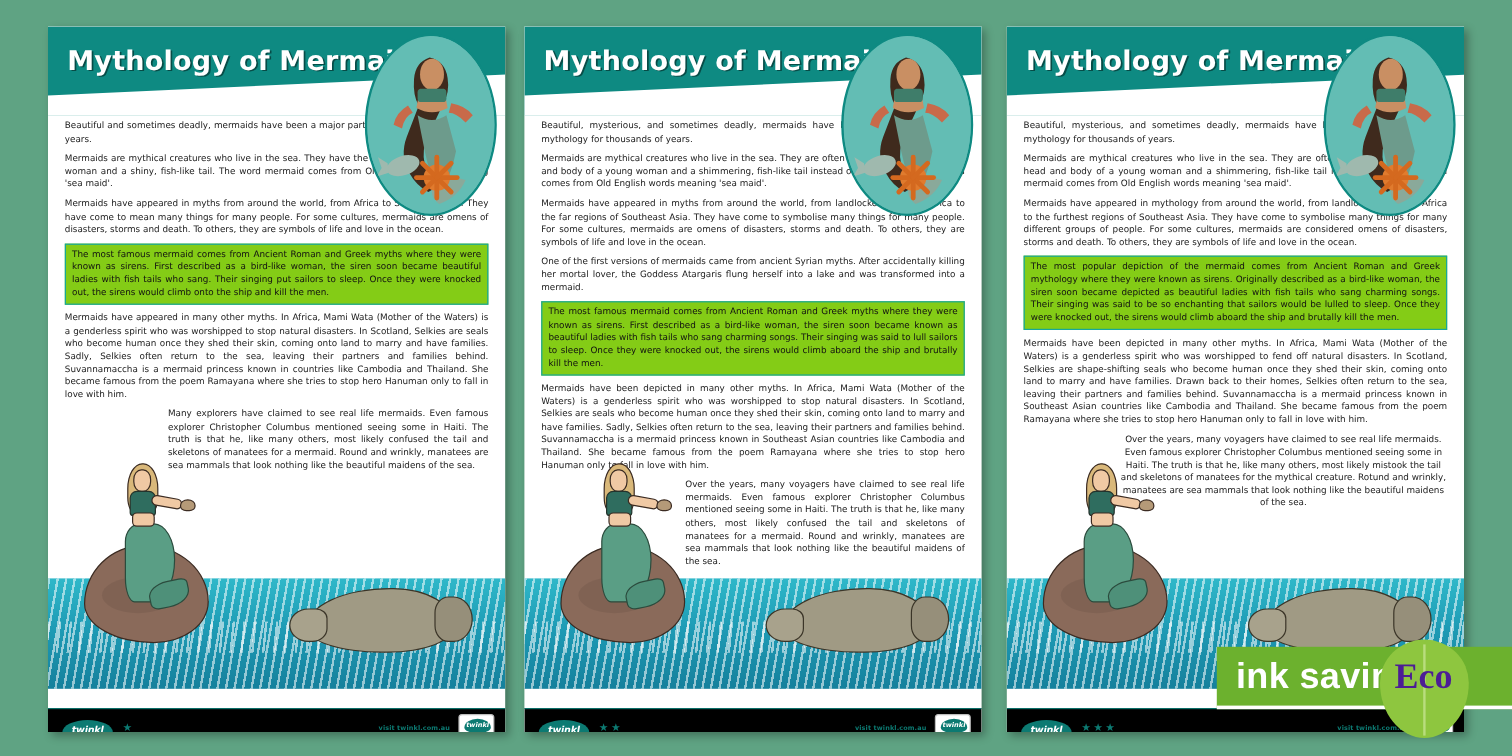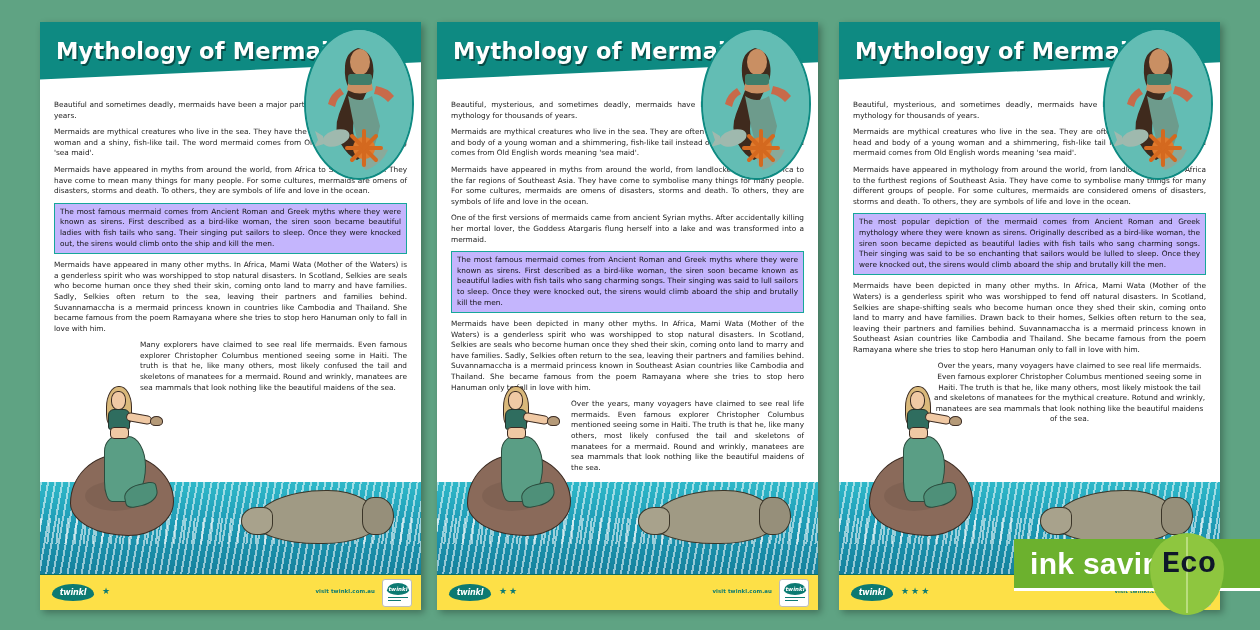--- a/index.html
+++ b/index.html
@@ -79,21 +79,21 @@
     font-family: "DejaVu Sans", sans-serif;
     font-size: 7.35px;
     line-height: 10.6px;
     color: #1a1a1a;
     text-align: justify;
     margin-bottom: 6px;
   }
 
   
   .factbox {
-    background: #c4b5fd;
+    background: #84cc16;
     border: 1px solid #17a79a;
     padding: 3px 5px 4px 5px;
     margin: 3px 0 6px 0;
   }
   .factbox p {
     font-family: "DejaVu Sans", sans-serif;
     font-size: 7.35px;
     line-height: 10.6px;
     color: #111;
     text-align: justify;
@@ -226,22 +226,22 @@
     width: 30px; height: 36px;
     background: #968f7a;
     border: 1.4px solid #3b3528;
     border-radius: 40% 55% 55% 40%;
   }
 
   
   .footer {
     position: absolute;
     left: 0; right: 0; bottom: 0;
-    height: 36px;
-    background: #fde047;
+    height: 20px;
+    background: #000000;
     border-top: 1.4px solid #0b6f68;
   }
   .twinkl-logo {
     position: absolute;
     left: 12px; top: 9px;
     width: 42px; height: 17px;
     background: #0c7a72;
     border-radius: 50% 50% 50% 50% / 60% 60% 40% 40%;
     color: #ffffff;
     font-family: "DejaVu Sans", sans-serif;
@@ -331,24 +331,24 @@
   .eco-leaf::after {
     content: "";
     position: absolute;
     left: 36px; top: 4px;
     width: 2px; height: 76px;
     background: #b9dd7e;
   }
   .eco-word {
     position: absolute;
     left: 148px; top: 8px;
-    font-family: Liberation Mono, monospace;
+    font-family: Liberation Serif, serif;
     font-weight: bold;
     font-size: 30px;
-    color: #0f172a;
+    color: #4c1d95;
     z-index: 3;
     text-align: right;
   }
 </style>
 </head>
 <body>
 
 <div id="stage">
 
   <div class="sheet sheet-1">

